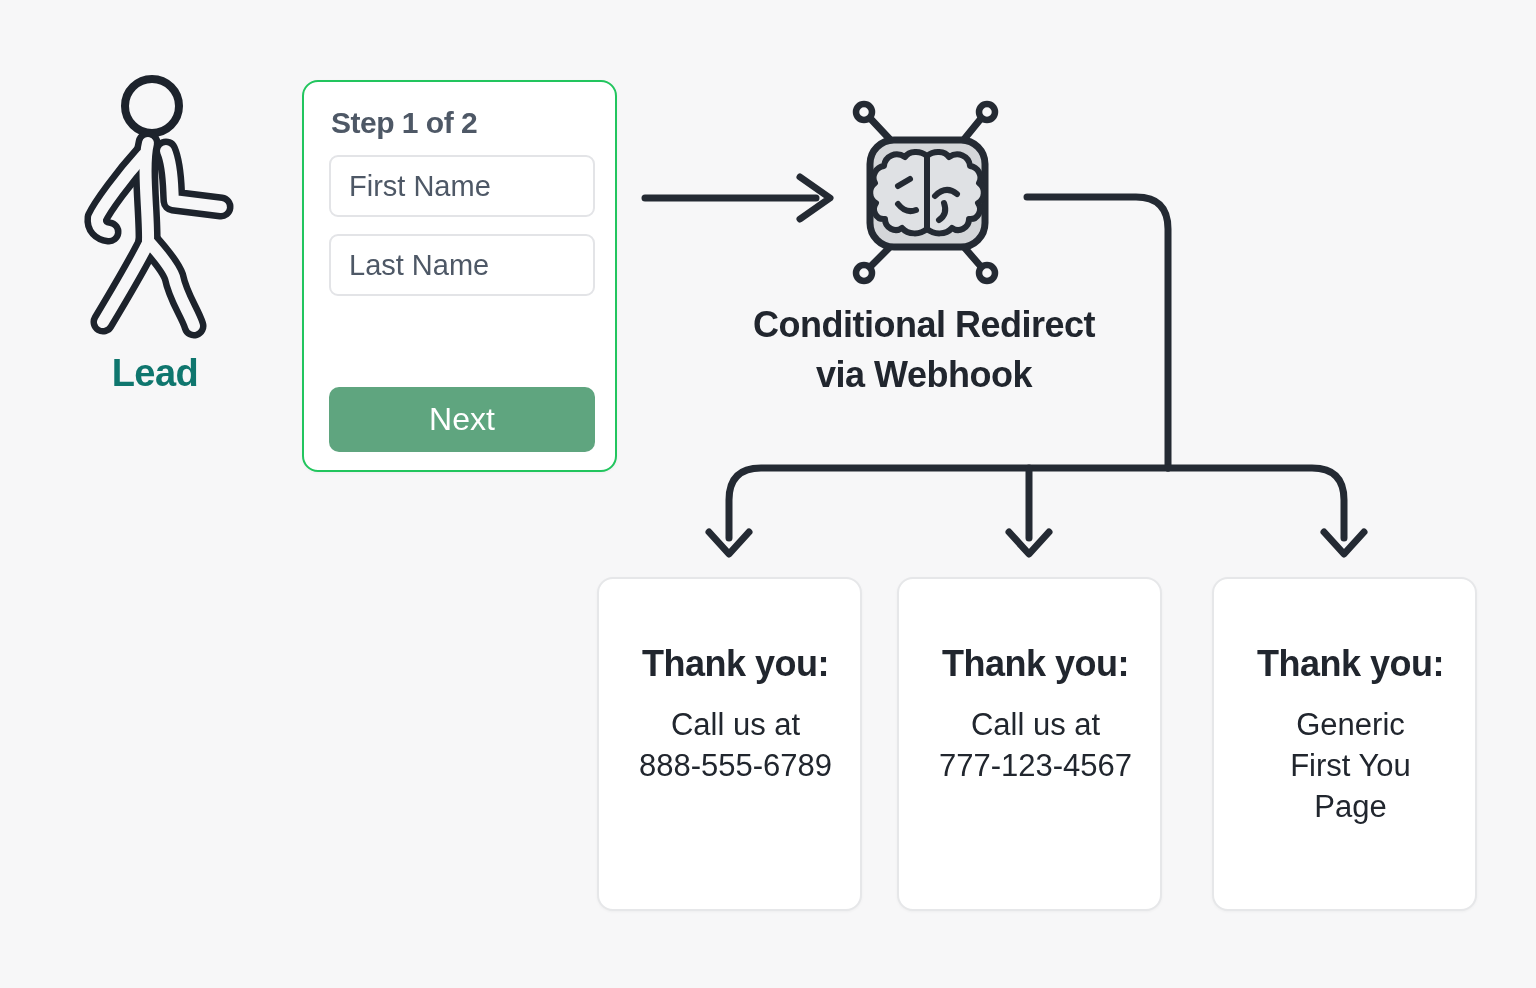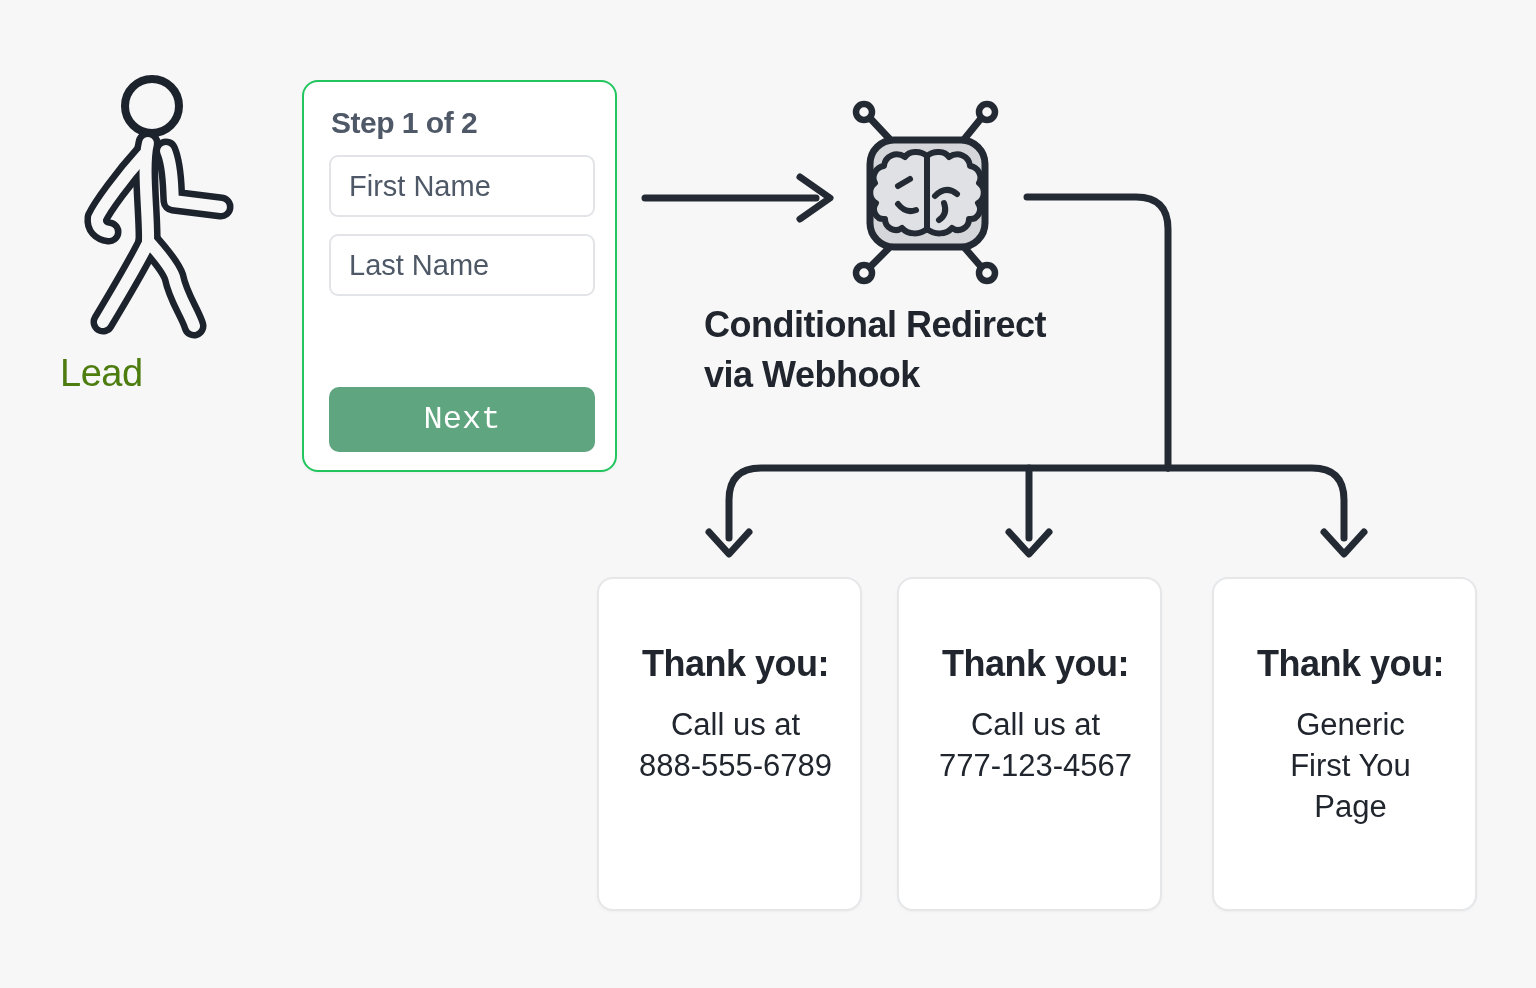--- a/index.html
+++ b/index.html
@@ -16,22 +16,22 @@
   .abs{position:absolute;}
   svg{display:block;}
   .multiline{white-space:pre-line;}
 
   
   #connectors{left:0;top:0;width:1536px;height:988px;pointer-events:none;}
 
   
   #person-icon{left:70px;top:65px;}
   #lead-label{
-    left:60px;top:352px;width:190px;text-align:left;
-    font-size:38px;font-weight:400;letter-spacing:-0.5px;color:#4d7c0f;
+    left:60px;top:352px;width:190px;text-align:center;
+    font-size:38px;font-weight:700;letter-spacing:-0.5px;color:#0f766e;
   }
 
   
   #form-card{
     left:302px;top:80px;width:315px;height:392px;box-sizing:border-box;
     background:#ffffff;border:2px solid #22c55e;border-radius:16px;
     box-shadow:0 1px 3px rgba(0,0,0,0.04);
   }
   #form-step{
     position:absolute;left:27px;top:24px;
@@ -41,27 +41,27 @@
     position:absolute;left:25px;width:266px;height:62px;box-sizing:border-box;
     background:#ffffff;border:2px solid #e3e4e7;border-radius:9px;
     font-family:inherit;font-size:29px;color:var(--text-dark);
     padding:0 0 0 18px;outline:none;
   }
   .form-input::placeholder{color:var(--text-muted);opacity:1;}
   #input-first{top:73px;} #input-last{top:152px;} #input-email{top:228px;}
   #next-button{
     position:absolute;left:25px;top:305px;width:266px;height:65px;
     background:var(--accent-green);border:none;border-radius:10px;
-    color:#ffffff;font-family:Liberation Mono, monospace;font-size:32px;cursor:pointer;
+    color:#ffffff;font-family:Liberation Sans, sans-serif;font-size:32px;cursor:pointer;
   }
 
   
   #chip-icon{left:840px;top:90px;}
   #webhook-caption{
-    left:704px;top:300px;width:440px;text-align:left;
+    left:704px;top:300px;width:440px;text-align:center;
     font-size:36px;font-weight:700;letter-spacing:-0.5px;line-height:1.38;color:var(--text-dark);
   }
 
   
   .outcome-card{
     width:265px;height:334px;box-sizing:border-box;
     background:#ffffff;border:2px solid var(--card-border);border-radius:16px;
     box-shadow:0 1px 3px rgba(0,0,0,0.04);
     text-align:center;padding-top:64px;padding-left:12px;
   }

